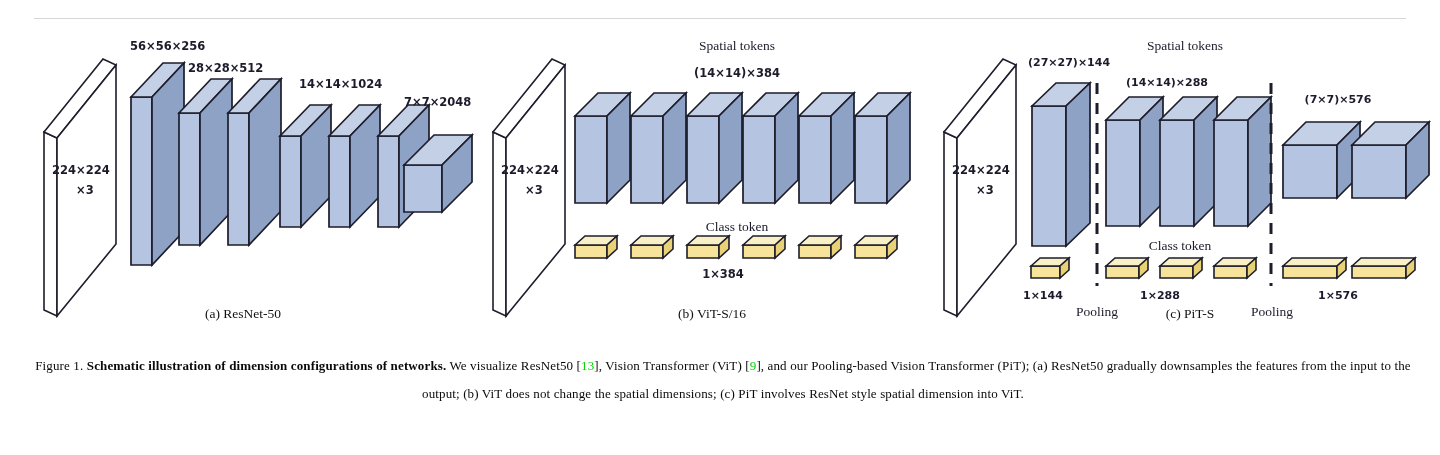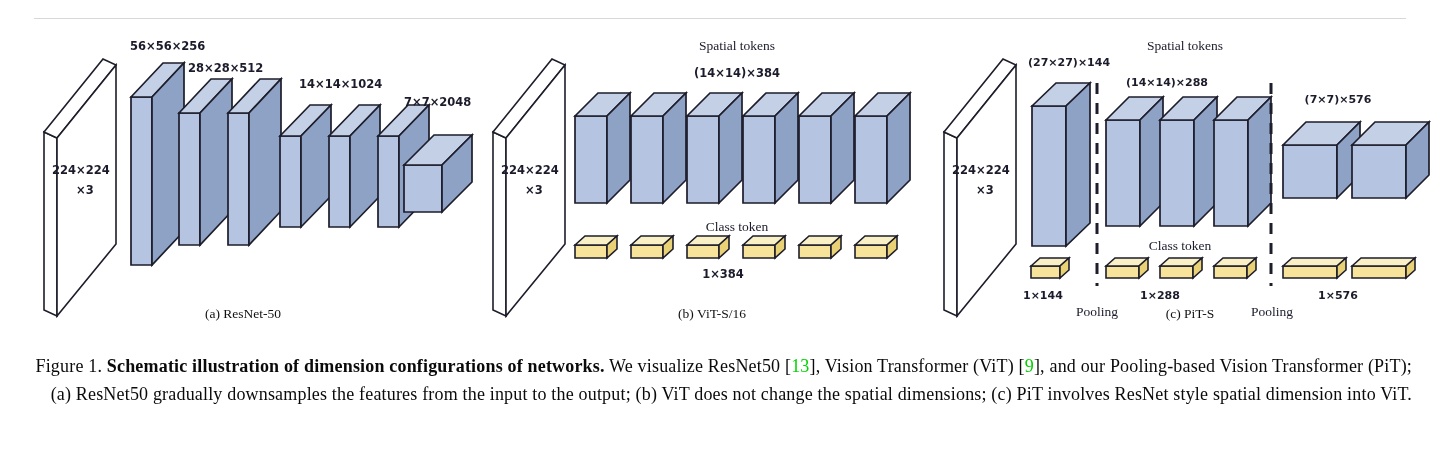--- a/index.html
+++ b/index.html
@@ -63,24 +63,24 @@
     font-size: 13.5px;
     fill: #111111;
   }
   
   .caption {
     position: absolute;
     left: 34px;
     top: 352px;
     width: 1378px;
     font-family: "Liberation Serif", "DejaVu Serif", serif;
-    font-size: 18px;
+    font-size: 13px;
     line-height: 28.2px;
     color: #0a0a0a;
-    text-align: right;
+    text-align: center;
     letter-spacing: 0.01em;
   }
   .caption b { font-weight: bold; }
   .cite { color: #00d400; }
 </style>
 </head>
 <body>
 
 <div id="page-root">
 

